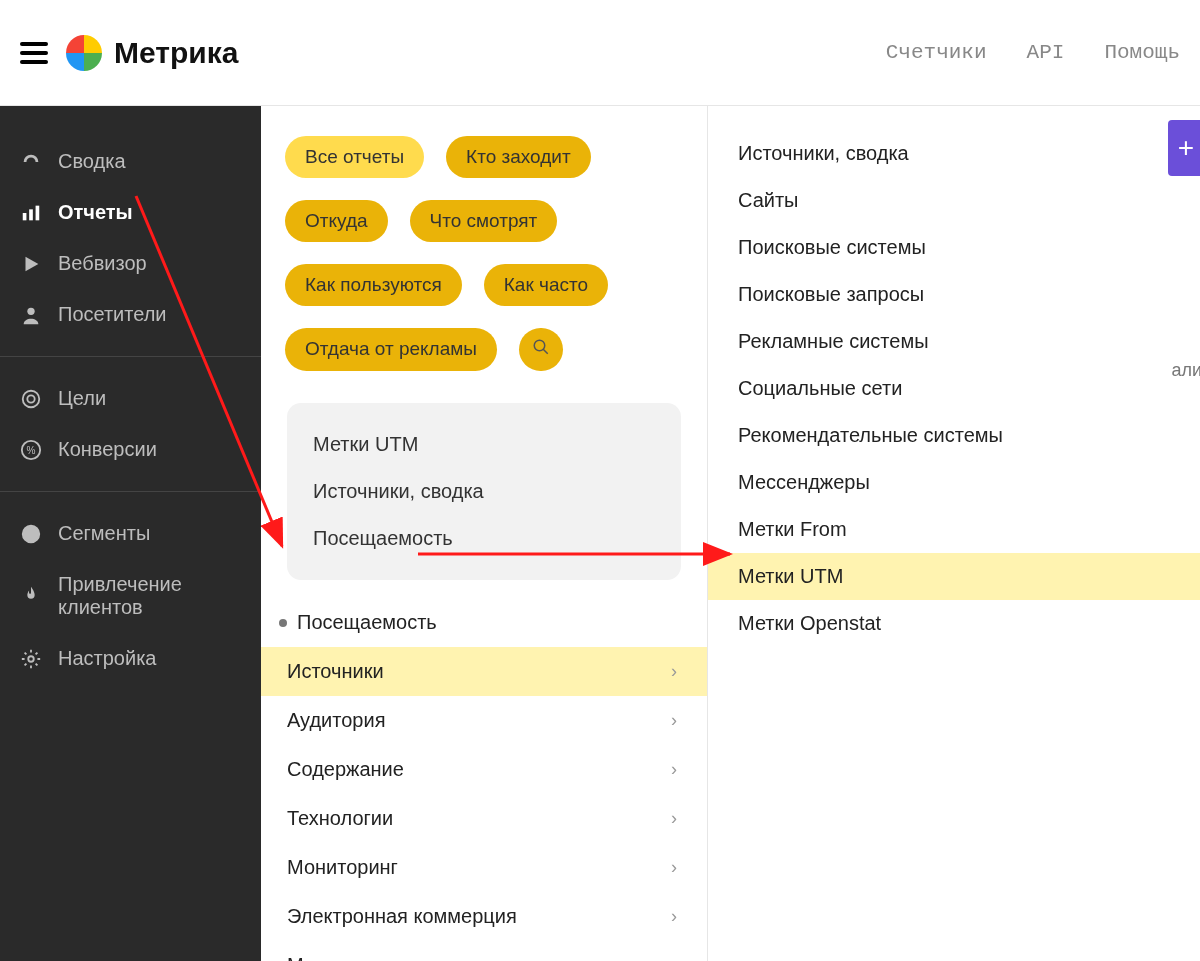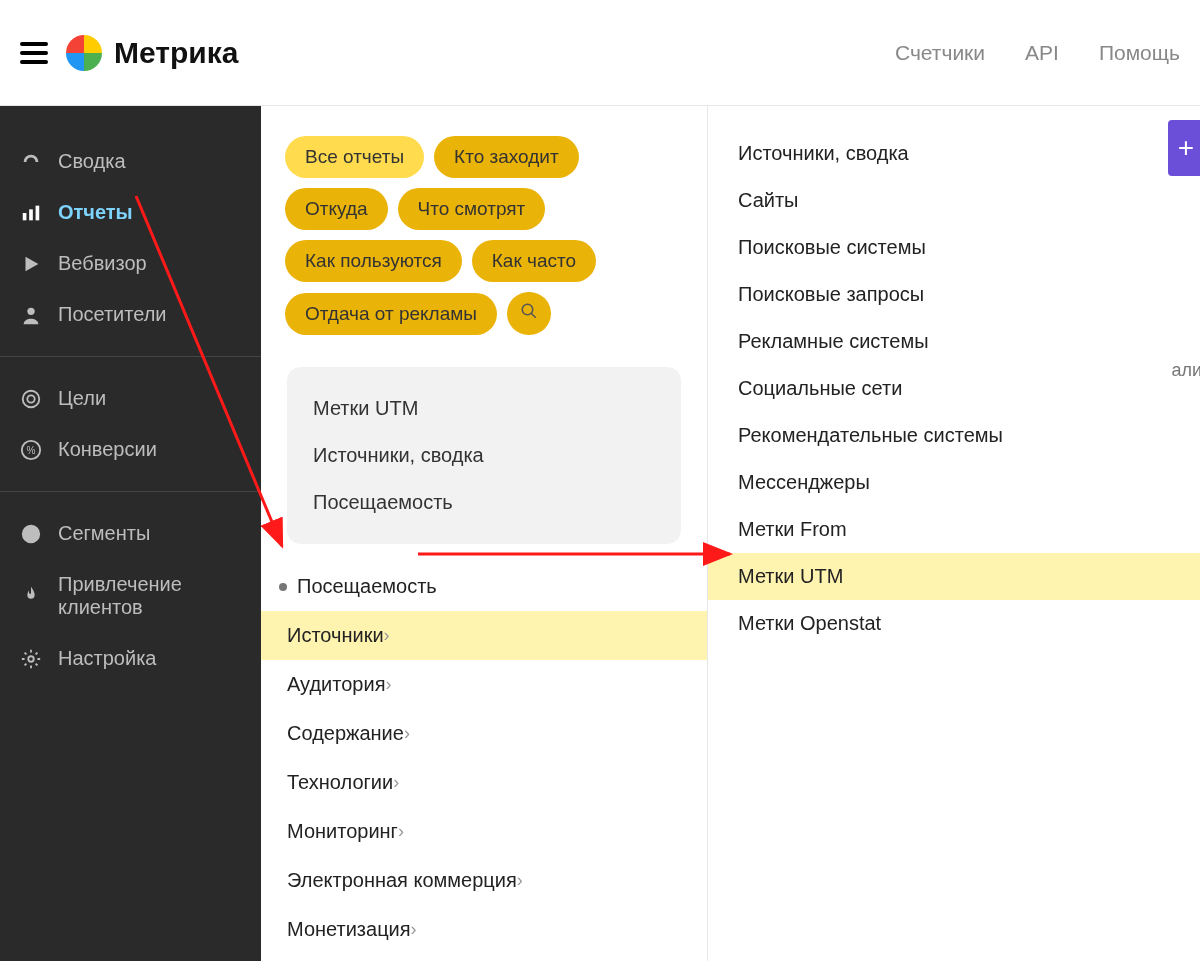--- a/index.html
+++ b/index.html
@@ -5,43 +5,43 @@
   * { box-sizing: border-box; margin: 0; padding: 0; }
   body { font-family: -apple-system, "Segoe UI", Arial, sans-serif; background: #fff; width: 1200px; height: 961px; overflow: hidden; position: relative; }
 
   
   .header { display: flex; align-items: center; height: 106px; padding: 0 20px; border-bottom: 1px solid #e6e6e6; }
   .hamburger { width: 28px; cursor: pointer; margin-right: 18px; }
   .hamburger div { height: 4px; background: #000; margin: 5px 0; border-radius: 2px; }
   .logo-circle { width: 36px; height: 36px; border-radius: 50%; background: conic-gradient(#ffcc00 0 90deg, #4caf50 90deg 180deg, #2196f3 180deg 270deg, #f44336 270deg 360deg); margin-right: 12px; }
   .app-title { font-size: 30px; font-weight: 700; color: #111; }
   .topnav { margin-left: auto; display: flex; gap: 40px; }
-  .topnav-item { font-size: 21px; color: #888; cursor: pointer; }
+  .topnav-item { font-size: 21px; color: #888; cursor: pointer; font-family: Liberation Mono, monospace; }
 
   
   .main { display: flex; height: calc(961px - 90px); position: relative; }
 
   
   .sidebar { width: 261px; background: #2a2a2a; color: #bdbdbd; padding-top: 30px; }
   .side-item { display: flex; align-items: center; gap: 16px; padding: 14px 20px; font-size: 20px; cursor: pointer; }
-  .side-item.active { color: #7dd3fc; font-weight: 700; }
+  .side-item.active { color: #ffffff; font-weight: 700; }
   .side-item .icon { width: 22px; height: 22px; display: flex; align-items: center; justify-content: center; fill: #bdbdbd; }
   .side-item.active .icon { fill: #fff; }
   .side-sep { height: 1px; background: #444; margin: 16px 0; }
 
   
   .middle { width: 447px; border-right: 1px solid #e6e6e6; padding: 30px 0 0 0; position: relative; }
-  .chips { display: flex; flex-wrap: wrap; gap: 10px; padding: 0 24px 24px 24px; align-items: flex-end; }
+  .chips { display: flex; flex-wrap: wrap; gap: 22px; padding: 0 24px 24px 24px; }
   .chip { background: #eab308; border-radius: 22px; padding: 10px 20px; font-size: 19px; color: #333; cursor: pointer; }
   .chip.active { background: #ffdb4d; font-weight: 500; }
   .chip.search { width: 44px; display:flex; align-items:center; justify-content:center; padding:10px 0; }
   .recent-box { background: #f2f2f2; border-radius: 14px; margin: 8px 26px 18px 26px; padding: 18px 0; }
   .recent-item { padding: 12px 26px; font-size: 20px; color: #333; cursor: pointer; }
   .catlist { }
-  .cat-item { display: flex; align-items: center; padding: 13px 30px 13px 26px; font-size: 20px; color: #222; cursor: pointer; }
+  .cat-item { display: flex; align-items: center; justify-content: space-between; padding: 13px 30px 13px 26px; font-size: 20px; color: #222; cursor: pointer; }
   .cat-item .chev { color: #999; font-size: 18px; }
   .cat-item.hl { background: #fff3b0; }
   .cat-plain { display:flex; align-items:center; gap:10px; padding:13px 30px 13px 6px; font-size:20px; color:#222; cursor:pointer; }
   .dot { width:8px; height:8px; background:#777; border-radius:50%; margin-left:12px; }
 
   
   .right { flex: 1; padding: 24px 0 0 0; }
   .r-item { padding: 12px 30px; font-size: 20px; color: #222; cursor: pointer; }
   .r-item.hl { background: #fff3b0; }
 

